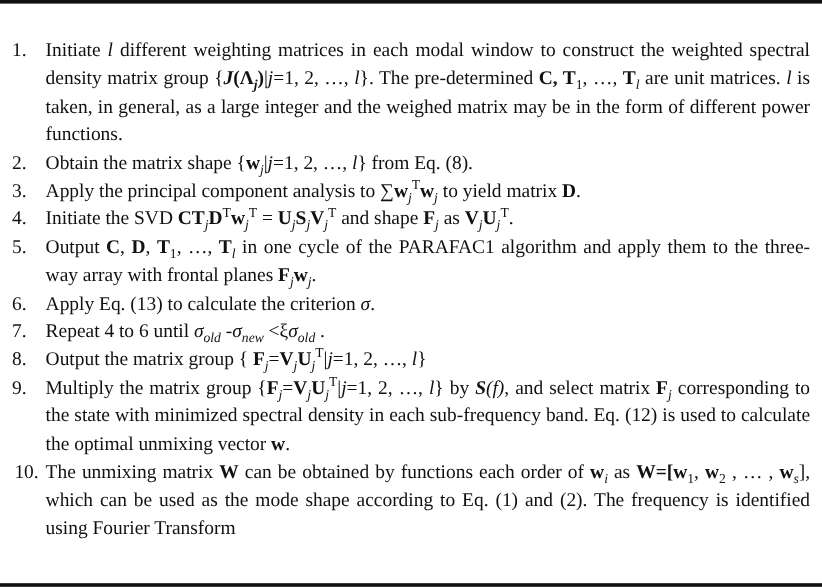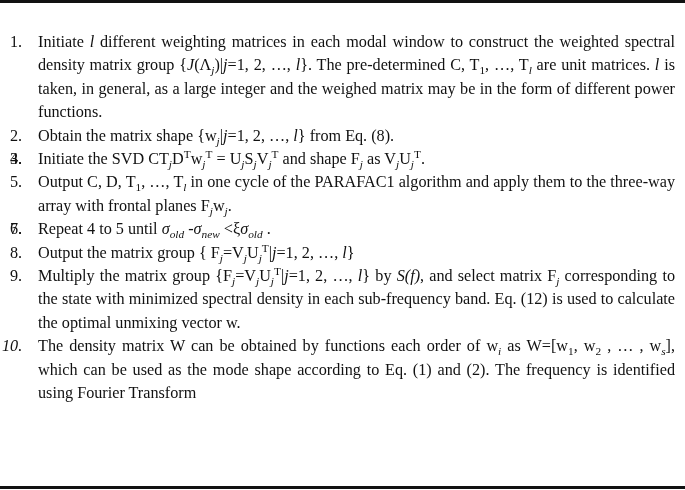--- a/index.html
+++ b/index.html
@@ -3,64 +3,66 @@
 <meta charset="utf-8">
 <style>
   html, body { margin: 0; padding: 0; background: #ffffff; }
   body { width: 685px; height: 490px; position: relative; overflow: hidden;
          font-family: "Liberation Serif", "DejaVu Serif", serif; color: #111; }
   .rule-top { position: absolute; left: 0; top: 0; width: 685px; height: 3px; background: #111; }
   .rule-bottom { position: absolute; left: 0; top: 486px; width: 685px; height: 3px; background: #111; }
   ol.steps { list-style: none; margin: 0; padding: 0; position: absolute; left: 0; top: 31px; width: 685px; }
   ol.steps li { position: relative; padding-left: 38px; padding-right: 10px; font-size: 16.2px; line-height: 23.4px; text-align: justify; }
   ol.steps li .num { position: absolute; left: 10px; top: 0; }
-  ol.steps li.two-digit .num { left: 2px; font-style: italic; }
-  b { font-weight: normal; }
+  ol.steps li.two-digit .num { left: 12px; }
+  b { font-weight: bold; }
   i { font-style: italic; }
   sub, sup { font-size: 70%; line-height: 0; }
 </style>
 </head>
 <body>
 
 <div class="rule-top"></div>
 
 <ol class="steps">
   <li>
     <span class="num">1.</span>
     <span><span>Initiate </span><i>l</i><span> different weighting matrices in each modal window to construct the weighted spectral density matrix group {</span><b><i>J</i><span>(Λ</span><sub><i>j</i></sub><span>)</span></b><span>|</span><i>j</i><span>=1, 2, …, </span><i>l</i><span>}. The pre-determined </span><b>C, T</b><sub>1</sub><span>, …, </span><b>T</b><sub><i>l</i></sub><span> are unit matrices. </span><i>l</i><span> is taken, in general, as a large integer and the weighed matrix may be in the form of different power functions.</span></span>
   </li>
   <li>
     <span class="num">2.</span>
     <span><span>Obtain the matrix shape {</span><b>w</b><sub><i>j</i></sub><span>|</span><i>j</i><span>=1, 2, …, </span><i>l</i><span>} from Eq. (8).</span></span>
   </li>
   <li>
     <span class="num">3.</span>
+    <span><span>Apply the principal component analysis to ∑</span><b>w</b><sub><i>j</i></sub><sup>T</sup><b>w</b><sub><i>j</i></sub><span> to yield matrix </span><b>D</b><span>.</span></span>
   </li>
   <li>
     <span class="num">4.</span>
     <span><span>Initiate the SVD </span><b>CT</b><sub><i>j</i></sub><b>D</b><sup>T</sup><b>w</b><sub><i>j</i></sub><sup>T</sup><span> = </span><b>U</b><sub><i>j</i></sub><b>S</b><sub><i>j</i></sub><b>V</b><sub><i>j</i></sub><sup>T</sup><span> and shape </span><b>F</b><sub><i>j</i></sub><span> as </span><b>V</b><sub><i>j</i></sub><b>U</b><sub><i>j</i></sub><sup>T</sup><span>.</span></span>
   </li>
   <li>
     <span class="num">5.</span>
     <span><span>Output </span><b>C</b><span>, </span><b>D</b><span>, </span><b>T</b><sub>1</sub><span>, …, </span><b>T</b><sub><i>l</i></sub><span> in one cycle of the PARAFAC1 algorithm and apply them to the three-way array with frontal planes </span><b>F</b><sub><i>j</i></sub><b>w</b><sub><i>j</i></sub><span>.</span></span>
   </li>
   <li>
     <span class="num">6.</span>
+    <span><span>Apply Eq. (13) to calculate the criterion </span><i>σ</i><span>.</span></span>
   </li>
   <li>
     <span class="num">7.</span>
-    <span><span>Repeat 4 to 5 until </span><i>σ</i><sub><i>old</i></sub><span> -</span><i>σ</i><sub><i>new</i></sub><span> &lt;ξ</span><i>σ</i><sub><i>old</i></sub><span> .</span></span>
+    <span><span>Repeat 4 to 6 until </span><i>σ</i><sub><i>old</i></sub><span> -</span><i>σ</i><sub><i>new</i></sub><span> &lt;ξ</span><i>σ</i><sub><i>old</i></sub><span> .</span></span>
   </li>
   <li>
     <span class="num">8.</span>
     <span><span>Output the matrix group { </span><b>F</b><sub><i>j</i></sub><span>=</span><b>V</b><sub><i>j</i></sub><b>U</b><sub><i>j</i></sub><sup>T</sup><span>|</span><i>j</i><span>=1, 2, …, </span><i>l</i><span>}</span></span>
   </li>
   <li>
     <span class="num">9.</span>
     <span><span>Multiply the matrix group {</span><b>F</b><sub><i>j</i></sub><span>=</span><b>V</b><sub><i>j</i></sub><b>U</b><sub><i>j</i></sub><sup>T</sup><span>|</span><i>j</i><span>=1, 2, …, </span><i>l</i><span>} by </span><b><i>S</i></b><i>(f)</i><span>, and select matrix </span><b>F</b><sub><i>j</i></sub><span> corresponding to the state with minimized spectral density in each sub-frequency band. Eq. (12) is used to calculate the optimal unmixing vector </span><b>w</b><span>.</span></span>
   </li>
   <li class="two-digit">
     <span class="num">10.</span>
-    <span><span>The density matrix </span><b>W</b><span> can be obtained by functions each order of </span><b>w</b><sub><i>i</i></sub><span> as </span><b>W=[w</b><sub>1</sub><span>, </span><b>w</b><sub>2</sub><span> , … , </span><b>w</b><sub><i>s</i></sub><span>], which can be used as the mode shape according to Eq. (1) and (2). The frequency is identified using Fourier Transform</span></span>
+    <span><span>The unmixing matrix </span><b>W</b><span> can be obtained by functions each order of </span><b>w</b><sub><i>i</i></sub><span> as </span><b>W=[w</b><sub>1</sub><span>, </span><b>w</b><sub>2</sub><span> , … , </span><b>w</b><sub><i>s</i></sub><span>], which can be used as the mode shape according to Eq. (1) and (2). The frequency is identified using Fourier Transform</span></span>
   </li>
 </ol>
 
 <div class="rule-bottom"></div>
 
 </body></html>

